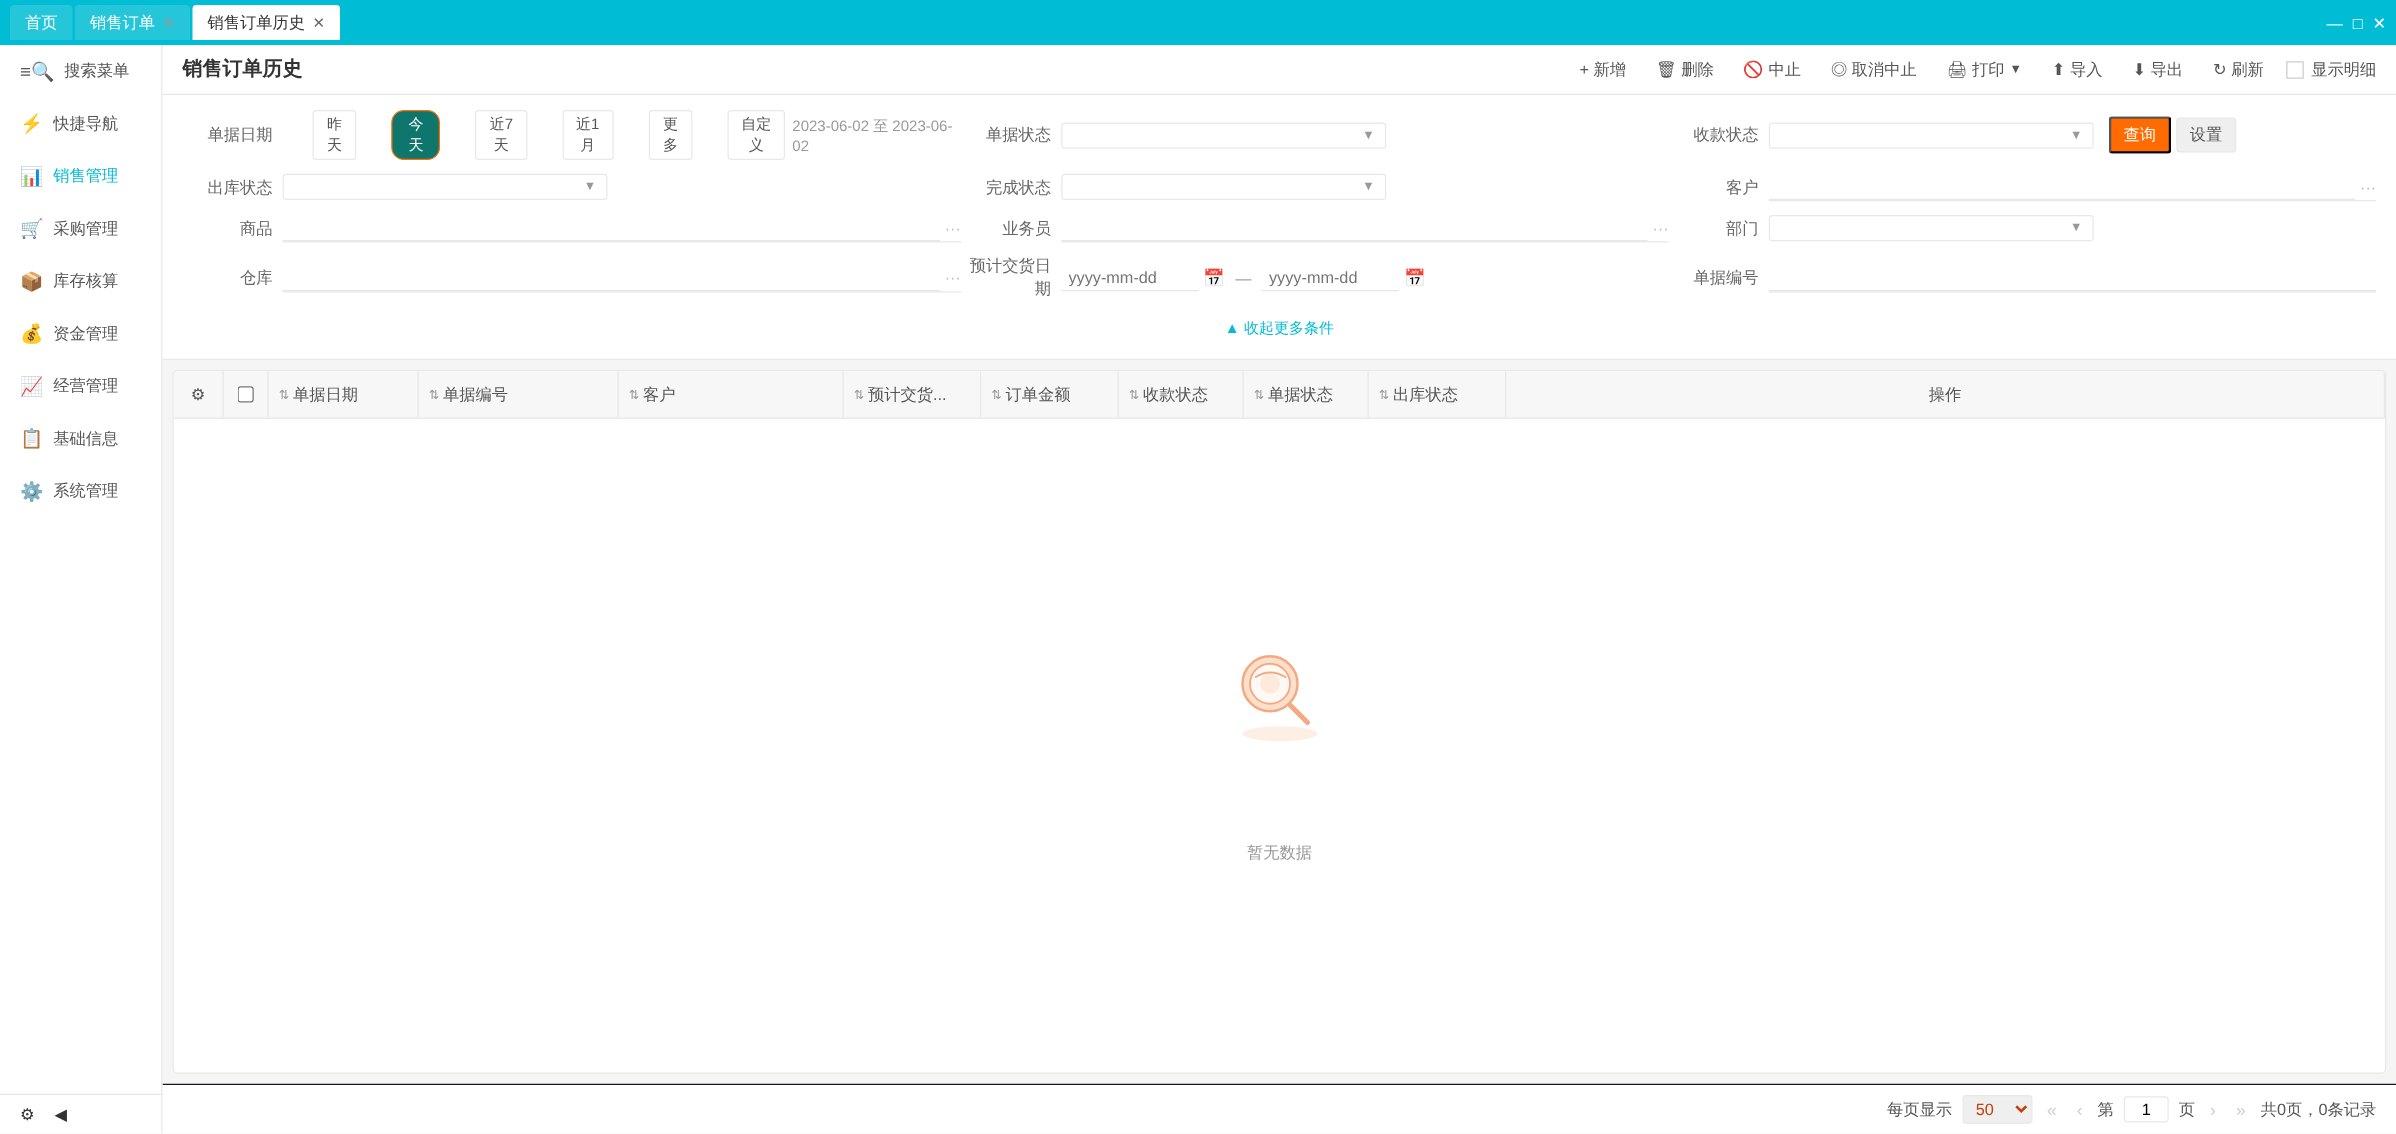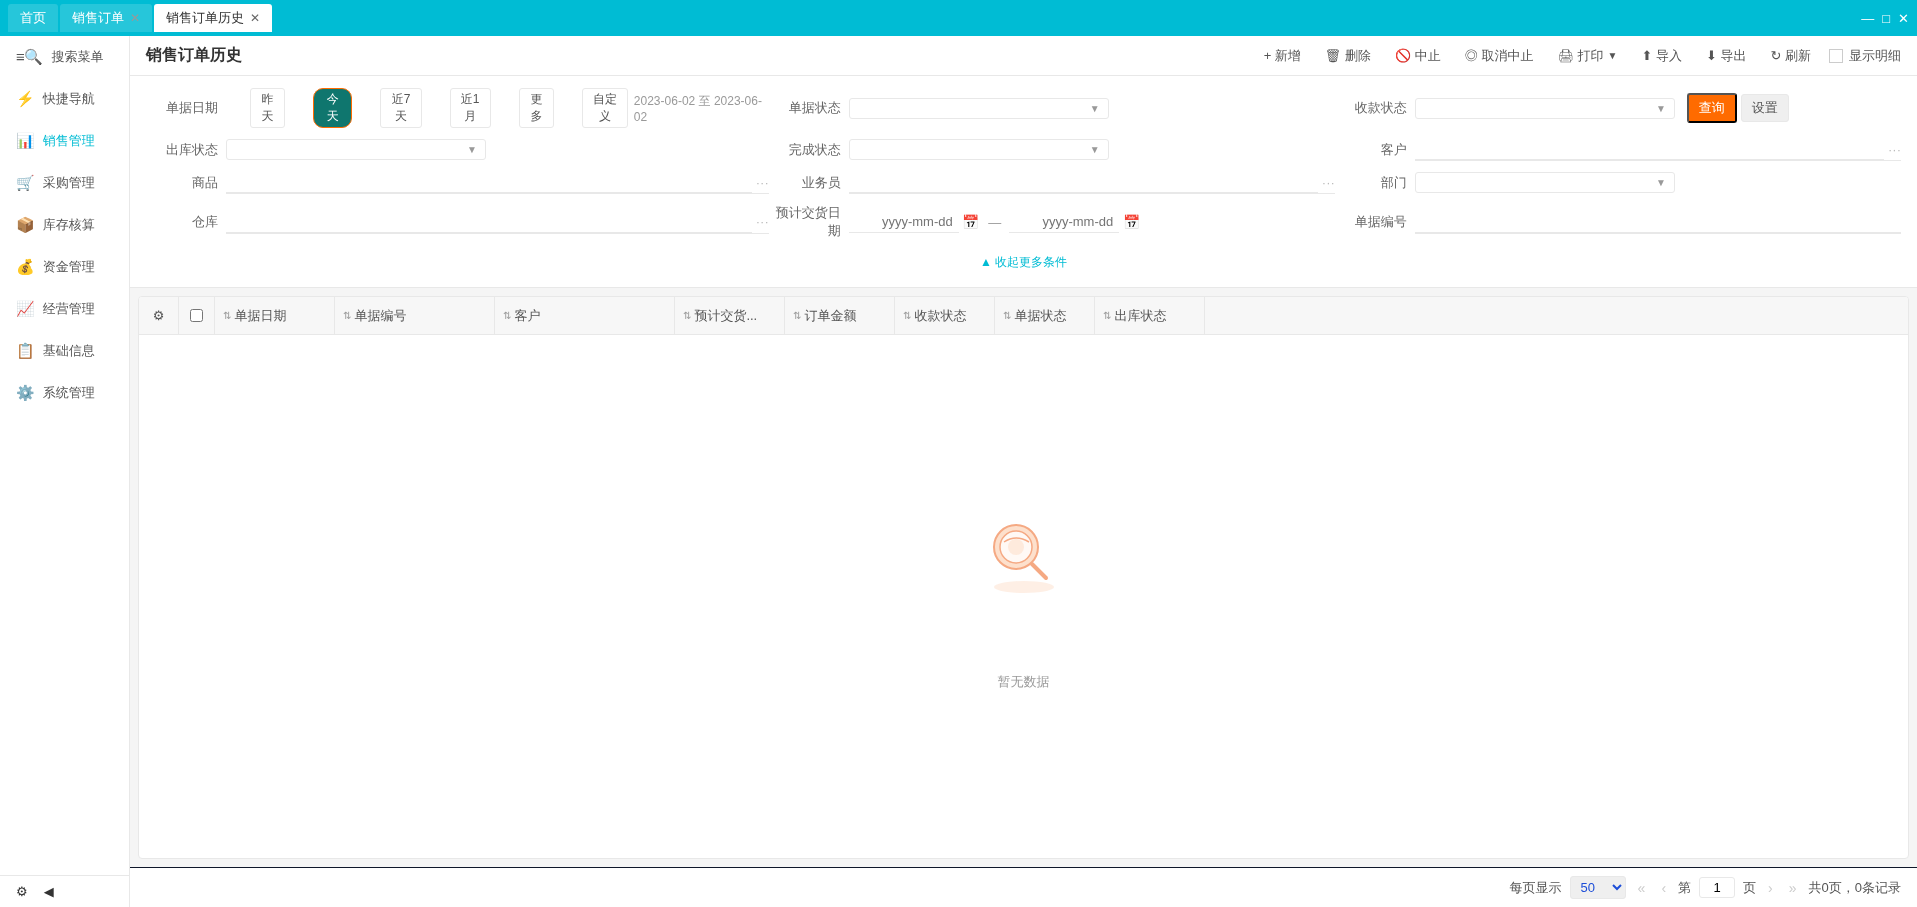--- a/index.html
+++ b/index.html
@@ -49,21 +49,21 @@
     .date-btn.active { background: #0f766e; color: #fff; border-color: #ff6b00; border-radius: 10px; padding: 2px 8px; }
     .date-range-text { color: #999; font-size: 12px; }
 
     .filter-select { display: flex; align-items: center; border: 1px solid #e8e8e8; border-radius: 3px; padding: 4px 8px; background: #fff; cursor: pointer; min-width: 120px; max-width: 260px; }
     .filter-select-text { flex: 1; color: #bbb; font-size: 13px; }
     .filter-select-arrow { color: #999; font-size: 10px; margin-left: 4px; }
 
     .filter-input { border: none; outline: none; border-bottom: 1px solid #e8e8e8; padding: 3px 4px; font-size: 13px; color: #333; background: transparent; width: 100%; }
     .filter-dots { color: #bbb; cursor: pointer; margin-left: 4px; }
 
-    .filter-date-input { border: none; border-bottom: 1px solid #e8e8e8; padding: 3px 6px; font-size: 13px; color: #0f766e; background: transparent; outline: none; width: 110px; text-align: right; }
+    .filter-date-input { border: none; border-bottom: 1px solid #e8e8e8; padding: 3px 6px; font-size: 13px; color: #0f766e; background: transparent; outline: none; width: 110px; }
     .calendar-icon { color: #ccc; cursor: pointer; font-size: 14px; }
     .date-dash { color: #999; margin: 0 4px; }
 
     .collapse-row { text-align: center; color: #00bcd4; cursor: pointer; font-size: 12px; padding: 4px 0; }
 
     
     .table-area { flex: 1; overflow: auto; background: #fff; margin: 8px; border-radius: 4px; border: 1px solid #e8e8e8; display: flex; flex-direction: column; }
     .table-header { display: flex; align-items: center; background: #f7f7f7; border-bottom: 1px solid #e8e8e8; height: 38px; flex-shrink: 0; }
     .th { display: flex; align-items: center; padding: 0 8px; font-size: 13px; color: #555; font-weight: normal; border-right: 1px solid #e8e8e8; height: 100%; flex-shrink: 0; gap: 3px; }
     .th-sort { color: #999; font-size: 10px; cursor: pointer; }
@@ -78,21 +78,21 @@
     .th-doc-status { width: 100px; }
     .th-out-status { width: 110px; }
     .th-op { flex: 1; justify-content: center; }
 
     
     .empty-state { flex: 1; display: flex; flex-direction: column; align-items: center; justify-content: center; gap: 12px; }
     .empty-text { color: #999; font-size: 13px; margin-top: 40px; }
 
     
     .pagination-bar { background: #fff; border-top: 1px solid #0f172a; padding: 8px 16px; display: flex; align-items: center; justify-content: flex-end; gap: 8px; flex-shrink: 0; font-size: 13px; color: #555; }
-    .page-size-select { border: 1px solid #e8e8e8; border-radius: 3px; padding: 2px 6px; font-size: 13px; color: #1d4ed8; }
+    .page-size-select { border: 1px solid #e8e8e8; border-radius: 3px; padding: 2px 6px; font-size: 13px; color: #c2410c; }
     .page-nav-btn { border: none; background: none; cursor: pointer; color: #999; font-size: 14px; padding: 2px 4px; }
     .page-nav-btn:disabled { color: #ccc; cursor: default; }
     .page-input { border: 1px solid #e8e8e8; border-radius: 3px; width: 36px; text-align: center; padding: 2px 4px; font-size: 13px; }
   </style>
 </head>
 <body>
 
 <div class="top-bar">
   <div class="tab">
     <span>首页</span>
@@ -340,20 +340,23 @@
           <span class="th-sort">⇅</span>
           <span>收款状态</span>
         </div>
         <div class="th th-doc-status">
           <span class="th-sort">⇅</span>
           <span>单据状态</span>
         </div>
         <div class="th th-out-status">
           <span class="th-sort">⇅</span>
           <span>出库状态</span>
+        </div>
+        <div class="th th-op">
+          <span>操作</span>
         </div>
       </div>
 
       <div class="empty-state">
         <div style="font-size:80px; color:#f5a983;">
           
           <svg width="100" height="100" viewBox="0 0 100 100" xmlns="http://www.w3.org/2000/svg">
             <ellipse cx="50" cy="85" rx="30" ry="6" fill="#fde0cc" opacity="0.5"></ellipse>
             <circle cx="42" cy="45" r="22" fill="#fde0cc" stroke="#f5a983" stroke-width="2"></circle>
             <circle cx="42" cy="45" r="16" fill="#fff9f5" stroke="#f5a983" stroke-width="1.5"></circle>

